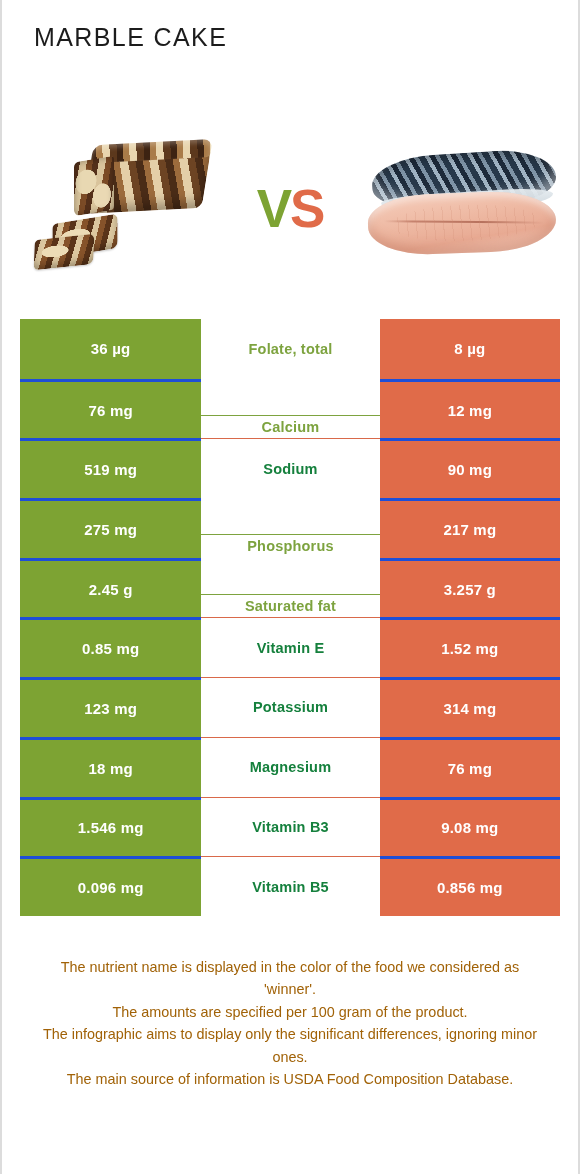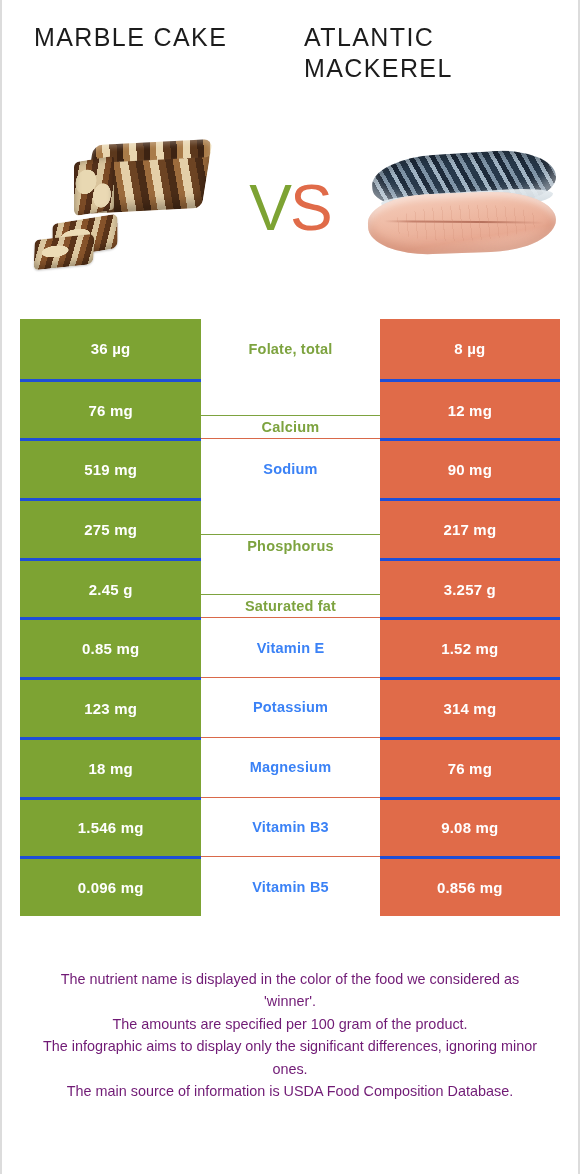--- a/index.html
+++ b/index.html
@@ -57,22 +57,22 @@
     width: 200px;
     height: 170px;
     position: relative;
   }
 
   .vs {
     position: absolute;
     left: 50%;
     top: 50%;
     transform: translate(-50%, -50%);
-    font-size: 64px;
-    font-weight: 400;
+    font-size: 53px;
+    font-weight: 700;
     letter-spacing: -2px;
     line-height: 1;
     white-space: nowrap;
     z-index: 4;
     font-family: "Liberation Sans", sans-serif;
     text-align: center;
   }
   .vs .v { color: #7da333; }
   .vs .s { color: #e06b49; }
 
@@ -188,49 +188,46 @@
     background: #e06b49;
     color: #ffffff;
   }
   .cell-mid {
     width: 179px;
     background: #ffffff;
     font-weight: 700;
     font-size: 14.5px;
   }
   .cell-mid.green  { color: #7da33f; }
-  .cell-mid.orange { color: #3b82f6; }
+  .cell-mid.orange { color: #15803d; }
 
   
   .row + .row .cell-left,
   .row + .row .cell-right { border-top: 3px solid #1d4ed8; }
   .row + .row .cell-mid.green  { border-top: 1px solid #7da33f; margin-top: 36px; }
   .row + .row .cell-mid.orange { border-top: 1px solid #d9694a; }
 
   
   .footer {
-    margin-top: 52px;
+    margin-top: 40px;
     padding: 0 36px;
     text-align: center;
     font-size: 14.4px;
     line-height: 22.5px;
-    color: #701a75;
+    color: #a16207;
     font-family: "Liberation Sans", sans-serif;
   }
   .footer p { margin: 0; }
 </style>
 </head>
 <body>
 
 <div class="header">
   <div class="header-col">
     <span class="food-title title-left">Marble Cake</span>
-  </div>
-  <div class="header-col">
-    <span class="food-title title-right">Atlantic Mackerel</span>
   </div>
 </div>
 
 <div class="hero">
 
   <div class="hero-img">
     <div class="cake-wrap">
       <div class="loaf"></div>
       <div class="loaf-end"></div>
       <div class="slice slice-1"></div>

